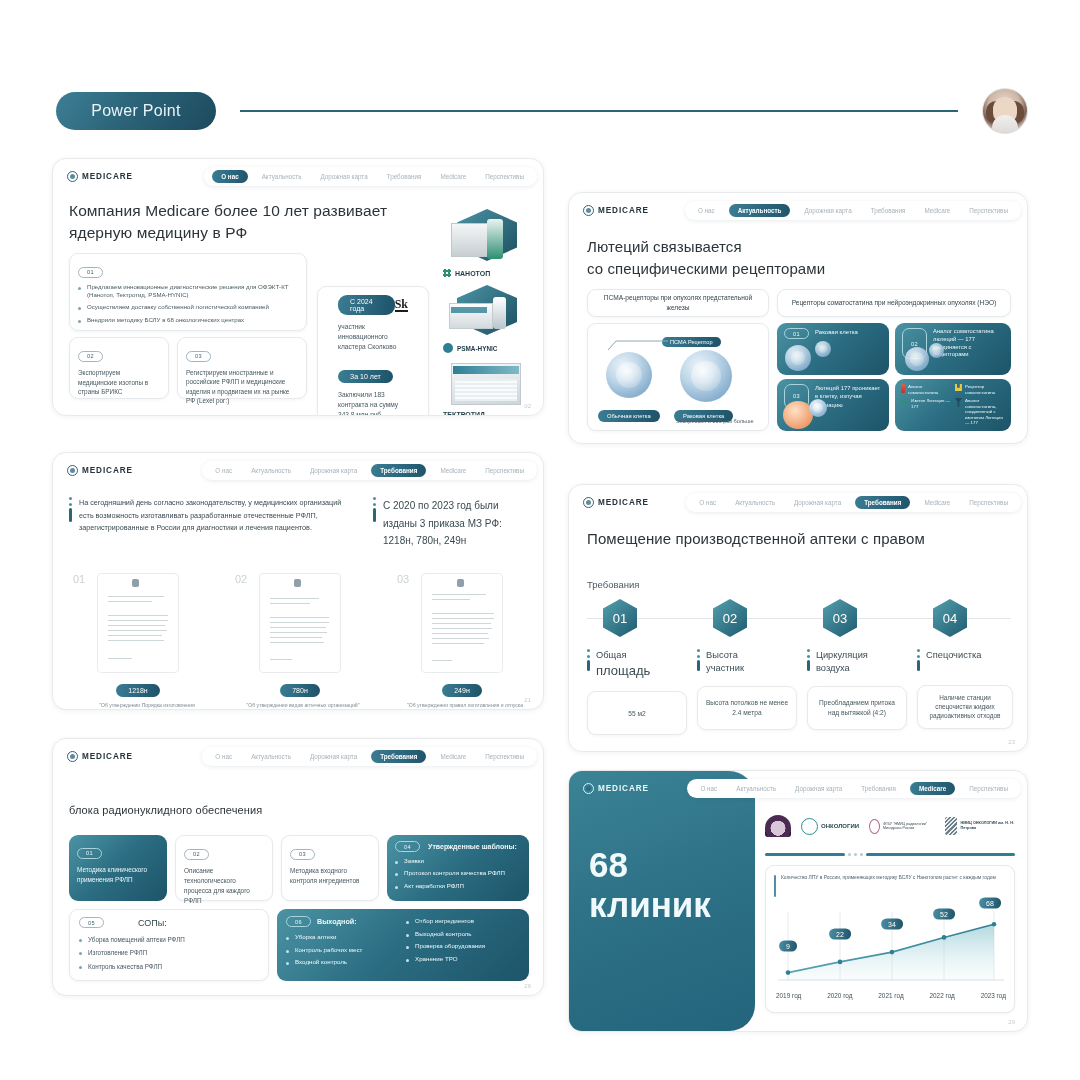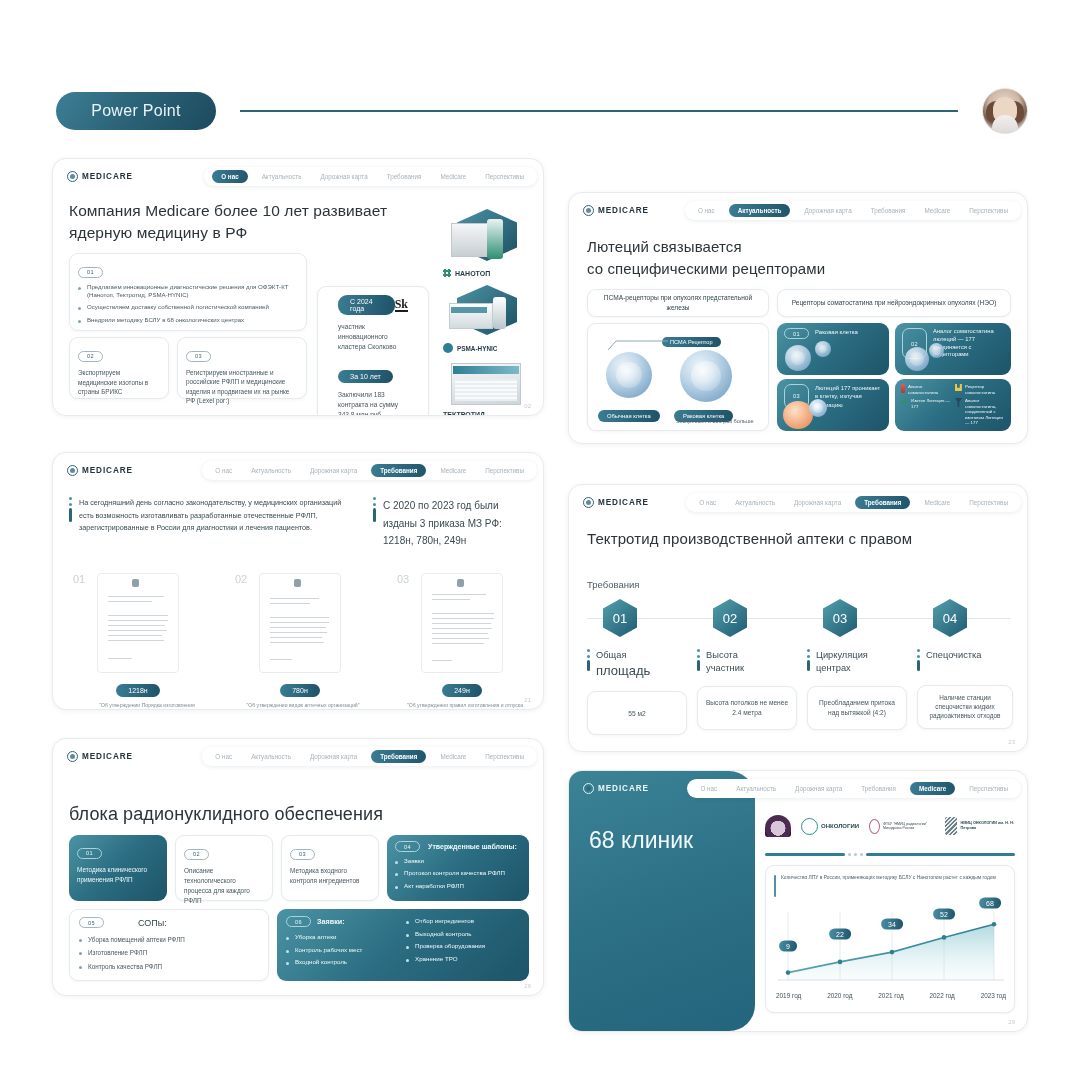--- a/index.html
+++ b/index.html
@@ -362,21 +362,21 @@
         <div class="nav">
           <span class="nav-item">О нас</span>
           <span class="nav-item">Актуальность</span>
           <span class="nav-item">Дорожная карта</span>
           <span class="nav-item active">Требования</span>
           <span class="nav-item">Medicare</span>
           <span class="nav-item">Перспективы</span>
         </div>
       </div>
 
-      <div class="sl-title" style="left:16px; top:64px; width:440px; font-size:18px;">блока радионуклидного обеспечения</div>
+      <div class="sl-title" style="left:16px; top:64px; width:440px; font-size:11px;">блока радионуклидного обеспечения</div>
 
       <div class="card-teal" style="position:absolute;left:16px;top:96px;width:98px;height:66px;padding:6px 8px;">
         <span class="numpill onteal">01</span>
         <div style="margin-top:6px;font-size:6.4px;line-height:1.55;">Методика клинического применения РФЛП</div>
       </div>
       <div class="card" style="position:absolute;left:122px;top:96px;width:98px;height:66px;padding:6px 8px;">
         <span class="numpill">02</span>
         <div style="margin-top:6px;font-size:6.4px;line-height:1.55;color:#46585f;">Описание технологического процесса для каждого РФЛП</div>
       </div>
       <div class="card" style="position:absolute;left:228px;top:96px;width:98px;height:66px;padding:6px 8px;">
@@ -405,21 +405,21 @@
           <li>Изготовление РФЛП</li>
           <li>Контроль качества РФЛП</li>
         </ul>
       </div>
 
       <div class="card-teal" style="position:absolute;left:224px;top:170px;width:252px;height:72px;padding:7px 9px;">
         <div style="display:flex;">
           <div style="width:120px;">
             <div style="display:flex;align-items:center;gap:6px;">
               <span class="numpill onteal">06</span>
-              <span style="font-size:7.2px;font-weight:bold;">Заявки:</span>
+              <span style="font-size:7.2px;font-weight:bold;">Выходной:</span>
             </div>
             <ul class="b-list onteal" style="margin-top:6px;font-size:6.2px;line-height:1.4;">
               <li>Уборка аптеки</li>
               <li>Контроль рабочих мест</li>
               <li>Входной контроль</li>
             </ul>
           </div>
           <div style="flex:1;padding-top:1px;">
             <ul class="b-list onteal" style="font-size:6.2px;line-height:1.4;">
               <li>Отбор ингредиентов</li>
@@ -539,21 +539,21 @@
         <div class="nav">
           <span class="nav-item">О нас</span>
           <span class="nav-item">Актуальность</span>
           <span class="nav-item">Дорожная карта</span>
           <span class="nav-item active">Требования</span>
           <span class="nav-item">Medicare</span>
           <span class="nav-item">Перспективы</span>
         </div>
       </div>
 
-      <div class="sl-title" style="left:18px; top:44px; font-size:15px;">Тектротид производственной аптеки с правом</div>
+      <div class="sl-title" style="left:18px; top:44px; font-size:15px;">Помещение производственной аптеки с правом</div>
       <div style="position:absolute;left:18px;top:94px;font-size:9.5px;color:#4a5c64;">Требования</div>
 
       <div style="position:absolute;left:18px;top:133px;width:424px;height:1px;background:#dfe5e8;"></div>
 
       <div style="position:absolute;left:18px;top:114px;width:110px;">
         <div class="hex" style="margin-left:16px;">01</div>
         <div style="position:relative;margin-top:12px;padding-left:9px;">
           <div class="dotbar">
               <i></i>
               <i></i>
@@ -585,21 +585,21 @@
 
       <div style="position:absolute;left:238px;top:114px;width:110px;">
         <div class="hex" style="margin-left:16px;">03</div>
         <div style="position:relative;margin-top:12px;padding-left:9px;">
           <div class="dotbar">
               <i></i>
               <i></i>
               <b style="height:11px"></b>
             </div>
           <div style="font-size:9.3px;color:#3b4c54;line-height:1.45;">Циркуляция</div>
-          <div style="font-size:9.3px;color:#3b4c54;line-height:1.45;">центрах</div>
+          <div style="font-size:9.3px;color:#3b4c54;line-height:1.45;">воздуха</div>
         </div>
         <div class="card" style="margin-top:10px;width:100px;height:44px;display:flex;align-items:center;justify-content:center;text-align:center;padding:0 6px;">
           <span style="font-size:6.6px;color:#46585f;line-height:1.45;">Преобладанием притока над вытяжкой (4:2)</span>
         </div>
       </div>
 
       <div style="position:absolute;left:348px;top:114px;width:110px;">
         <div class="hex" style="margin-left:16px;">04</div>
         <div style="position:relative;margin-top:12px;padding-left:9px;">
           <div class="dotbar">
@@ -618,21 +618,21 @@
       <div class="pagenum">23</div>
     </div>
   </div>
 
   <div class="slide" style="left:568px; top:770px; width:460px; height:262px;">
     <div class="slide-inner">
 
       <div style="position:absolute;left:0;top:0;width:186px;height:100%;
                   background:linear-gradient(160deg,#3c8396 0%, #2e7287 45%, #23657c 100%);
                   border-radius:0 26px 26px 0;">
-        <div style="position:absolute;left:20px;top:56px;font-size:23px;color:#f0fafc;font-weight:400;">68 клиник</div>
+        <div style="position:absolute;left:20px;top:74px;font-size:35px;color:#f0fafc;font-weight:700;">68 клиник</div>
       </div>
 
       <div class="sl-topbar">
         <div class="logo">
           <span class="logo-mark" style="border-color:#dbeef3;"></span>
           <span class="logo-text" style="color:#ecf7fa;">MEDICARE</span>
         </div>
         <div class="nav">
           <span class="nav-item">О нас</span>
           <span class="nav-item">Актуальность</span>

